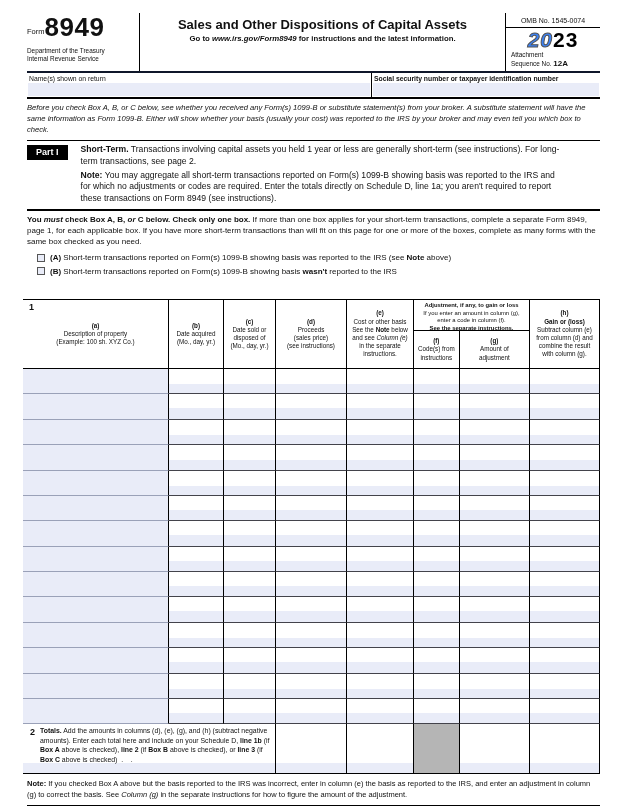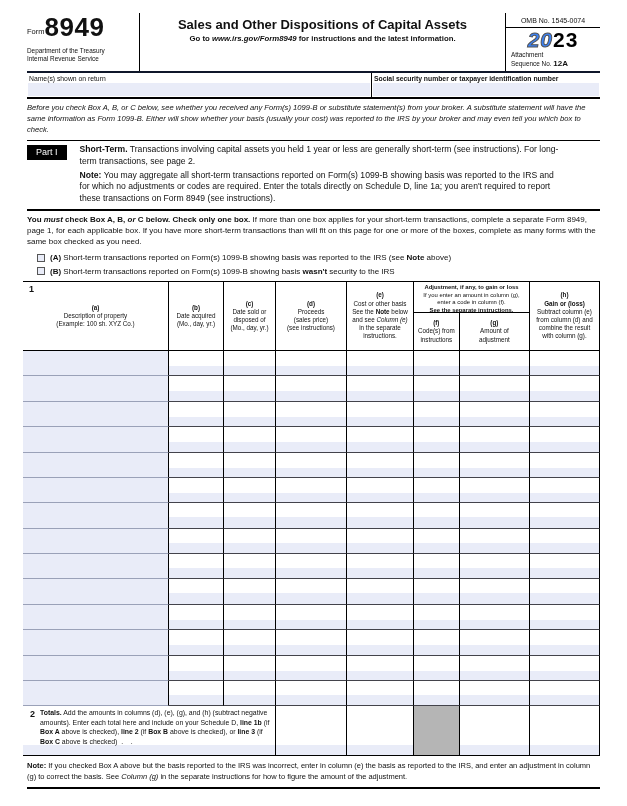--- a/index.html
+++ b/index.html
@@ -33,29 +33,29 @@
   .id-ssn { flex: 1; }
   .id-label { font-size: 6.8px; padding: 2px 0 1px 2px; }
   .id-ssn .id-label { font-weight: bold; }
   .id-field { height: 13px; background: #e9ecf8; margin: 0 1px 1px 1px; }
 
   
   .intro { font-size: 7.6px; font-style: italic; line-height: 1.42; padding: 4px 0 5px 0; border-bottom: 1px solid #000; }
 
   
   .part { display: flex; align-items: flex-start; padding: 3px 0 5px 0; border-bottom: 2px solid #000; }
-  .part-badge { background: #000; color: #fff; font-weight: normal; font-size: 9px; padding: 2px 9px 2.5px 9px; margin-top: 1px; }
+  .part-badge { background: #000; color: #fff; font-weight: bold; font-size: 9px; padding: 2px 9px 2.5px 9px; margin-top: 1px; }
   .part-body { margin-left: 13px; width: 480px; font-size: 8.6px; line-height: 1.35; }
   .part-note { margin-top: 2px; }
 
   
   .must { font-size: 8px; line-height: 1.38; padding: 3px 0 2px 0; }
 
   
-  .cbs { margin: 4px 0 4px 10px; }
+  .cbs { margin: 4px 0 22px 10px; }
   .cb-row { display: flex; align-items: flex-start; font-size: 8px; line-height: 1.25; margin-bottom: 3.5px; }
   .cb { flex: none; width: 8px; height: 8px; background: #e9ecf8; border: 1px solid #555; margin: 0.5px 5px 0 0; }
 
   
   .tbl { margin-left: -4px; width: 577px; font-size: 6.3px; }
   .thead { display: flex; border-top: 1px solid #000; border-bottom: 1px solid #000; height: 70px; }
   .th { border-right: 1px solid #000; display: flex; flex-direction: column; justify-content: center; text-align: center; line-height: 1.3; padding: 1px; }
   .th span { white-space: pre-line; }
   .col-a { width: 146px; } .col-b { width: 55px; } .col-c { width: 52px; }
   .col-d { width: 71px; } .col-e { width: 67px; } .col-f { width: 46px; }
@@ -141,21 +141,21 @@
 
   <div class="must"><span class="b">You </span><span class="b i">must</span><span class="b"> check Box A, B, </span><span class="b i">or</span><span class="b"> C below. Check only one box.</span><span> If more than one box applies for your short-term transactions, complete a separate Form 8949, page 1, for each applicable box. If you have more short-term transactions than will fit on this page for one or more of the boxes, complete as many forms with the same box checked as you need.</span></div>
 
   <div class="cbs">
     <div class="cb-row">
       <span class="cb"></span>
       <span><span class="b">(A)</span><span> Short-term transactions reported on Form(s) 1099-B showing basis was reported to the IRS (see </span><span class="b">Note</span><span> above)</span></span>
     </div>
     <div class="cb-row">
       <span class="cb"></span>
-      <span><span class="b">(B)</span><span> Short-term transactions reported on Form(s) 1099-B showing basis </span><span class="b">wasn't</span><span> security to the IRS</span></span>
+      <span><span class="b">(B)</span><span> Short-term transactions reported on Form(s) 1099-B showing basis </span><span class="b">wasn't</span><span> reported to the IRS</span></span>
     </div>
   </div>
 
   <div class="tbl">
     <div class="thead">
       <div class="th col-a">
         <span class="rownum1">1</span>
         <span><span class="b">(a)
 </span><span>Description of property
 (Example: 100 sh. XYZ Co.)</span></span>

